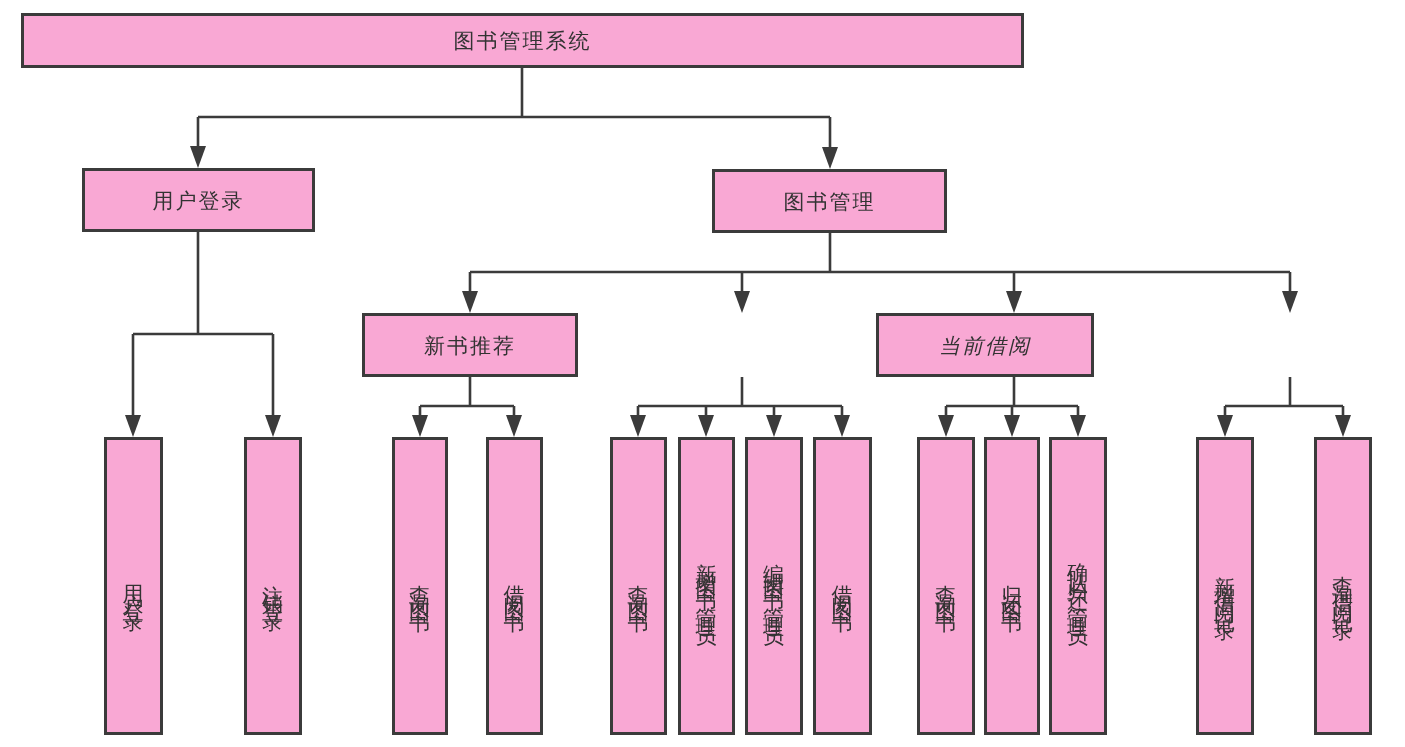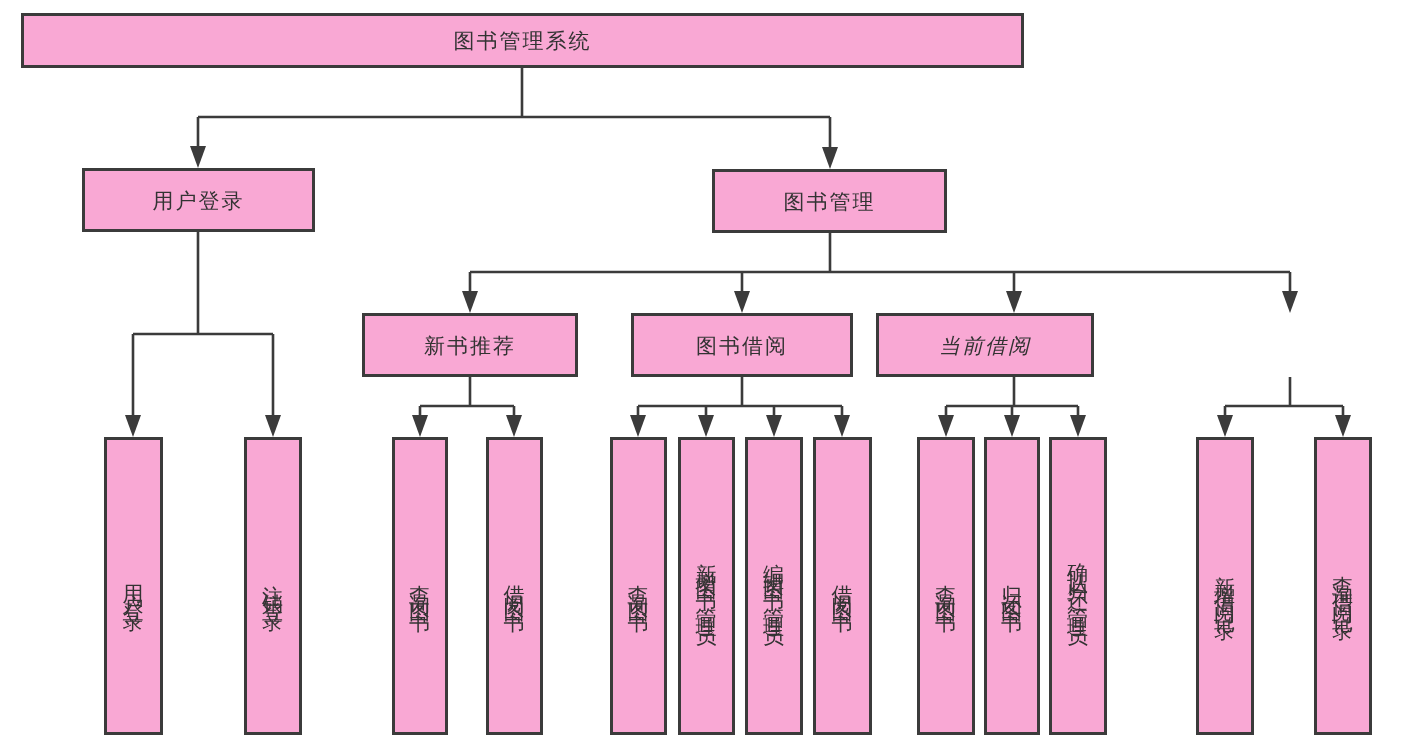--- a/index.html
+++ b/index.html
@@ -103,21 +103,20 @@
       <polygon points="1335,415 1351,415 1343,437"></polygon>
     </g>
   </svg>
 
   <div class="box hbox" style="left:21px; top:13px; width:1003px; height:55px;">图书管理系统</div>
 
   <div class="box hbox" style="left:82px; top:168px; width:233px; height:64px;">用户登录</div>
   <div class="box hbox" style="left:712px; top:169px; width:235px; height:64px;">图书管理</div>
 
   <div class="box hbox" style="left:362px; top:313px; width:216px; height:64px;">新书推荐</div>
-  <div class="box hbox" style="left:631px; top:313px; width:222px; height:64px;">图书借阅</div>
   <div class="box hbox" style="left:876px; top:313px; width:218px; height:64px;font-style:italic;">当前借阅</div>
 
   <div class="box leaf" style="left:104px; width:59px;">
     <span class="vtext">用户登录</span>
   </div>
   <div class="box leaf" style="left:244px; width:58px;">
     <span class="vtext">注销登录</span>
   </div>
 
   <div class="box leaf" style="left:392px; width:56px;">

